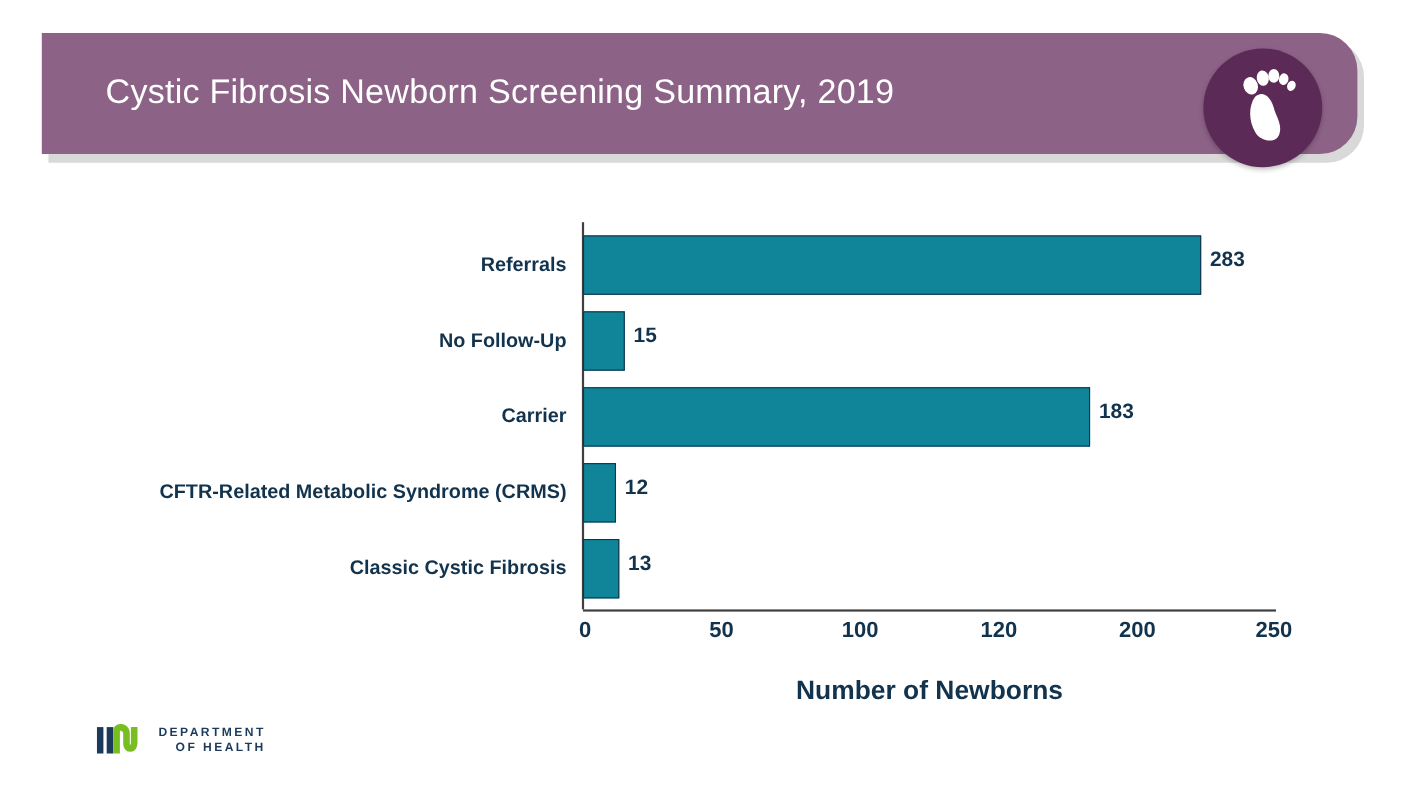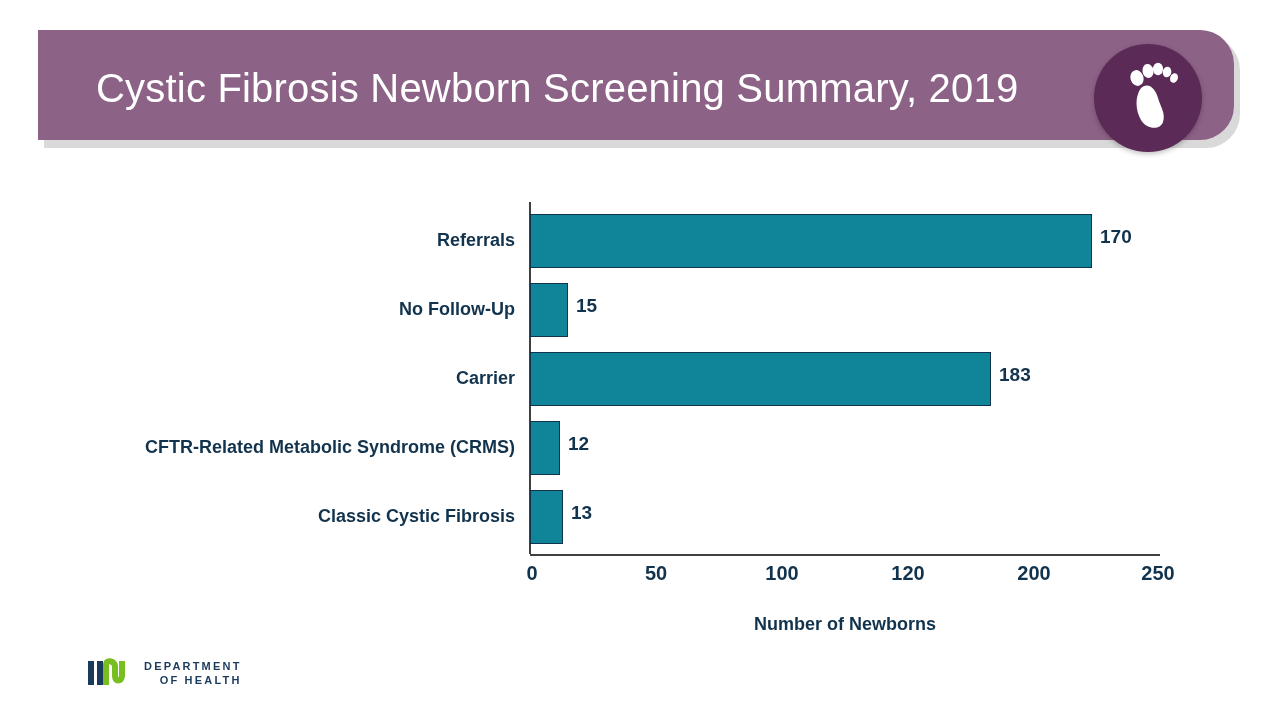--- a/index.html
+++ b/index.html
@@ -31,21 +31,21 @@
     top: 30px;
     width: 1196px;
     height: 110px;
     background: #8d6287;
     border-radius: 0 34px 34px 0;
   }
   .header-title {
     position: absolute;
     left: 96px;
     top: 66px;
-    font-size: 40px;
+    font-size: 31px;
     color: #ffffff;
     letter-spacing: 0.2px;
     white-space: nowrap;
   }
 
   
   .logo-circle {
     position: absolute;
     left: 1094px;
     top: 44px;
@@ -133,21 +133,21 @@
     color: #12334d;
     transform: translateX(-50%);
     white-space: nowrap;
   }
   .xaxis-title {
     position: absolute;
     top: 444px;
     left: 530px;
     width: 630px;
     text-align: center;
-    font-size: 18px;
+    font-size: 24px;
     font-weight: bold;
     color: #12334d;
   }
 
   
   .mdh-logo {
     position: absolute;
     left: 88px;
     top: 658px;
     display: flex;
@@ -190,21 +190,21 @@
 
   <div class="cat-label-box" style="top:60px;">Referrals</div>
   <div class="cat-label-box" style="top:129px;">No Follow-Up</div>
   <div class="cat-label-box" style="top:198px;">Carrier</div>
   <div class="cat-label-box" style="top:267px;">CFTR-Related Metabolic Syndrome (CRMS)</div>
   <div class="cat-label-box" style="top:336px;">Classic Cystic Fibrosis</div>
 
   <div class="plot">
     <div class="row" style="top:0px;">
       <div class="bar" style="width:562px;"></div>
-      <div class="bar-value" style="left:570px;">170</div>
+      <div class="bar-value" style="left:570px;">283</div>
     </div>
     <div class="row" style="top:69px;">
       <div class="bar" style="width:38px;"></div>
       <div class="bar-value" style="left:46px;">15</div>
     </div>
     <div class="row" style="top:138px;">
       <div class="bar" style="width:461px;"></div>
       <div class="bar-value" style="left:469px;">183</div>
     </div>
     <div class="row" style="top:207px;">

